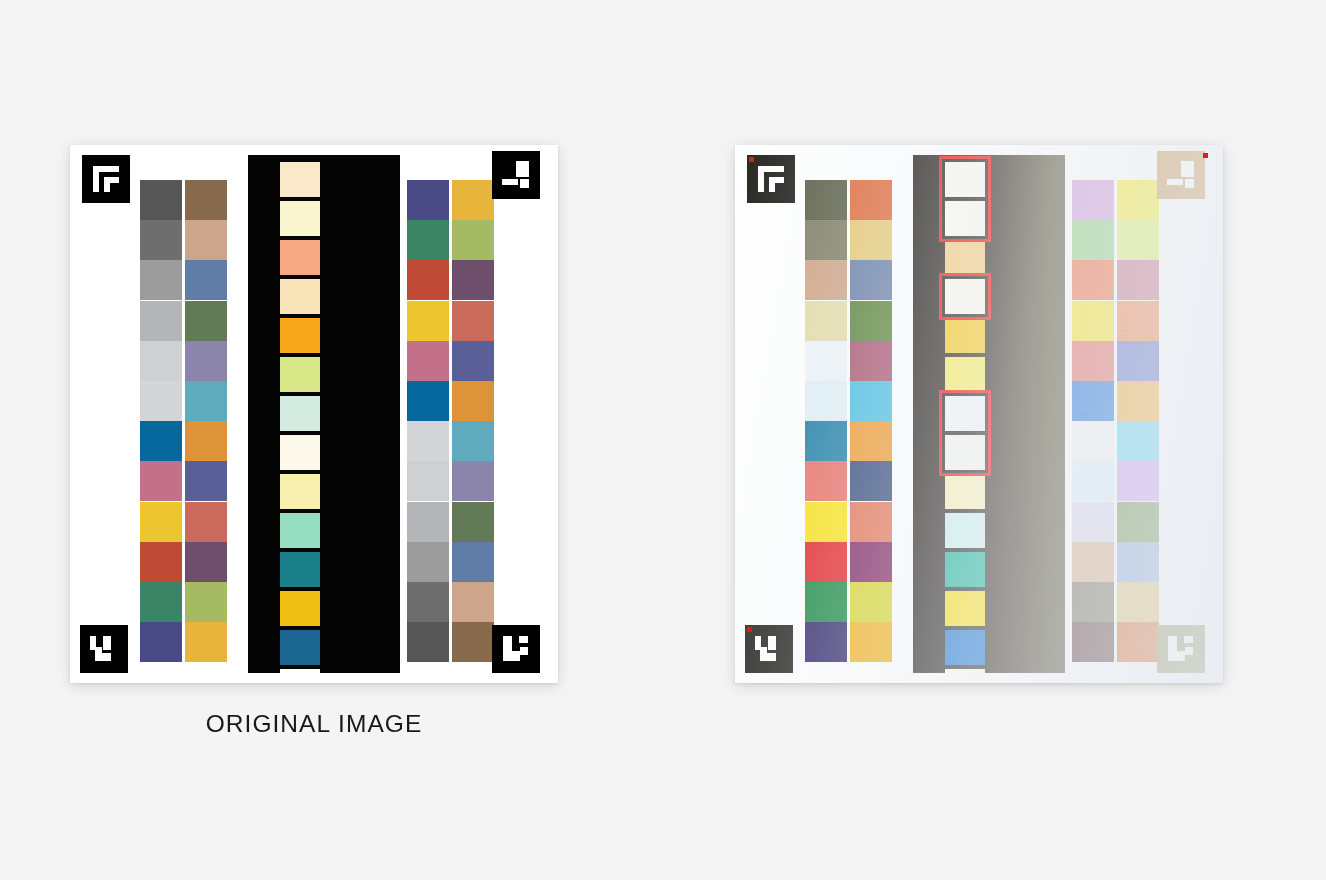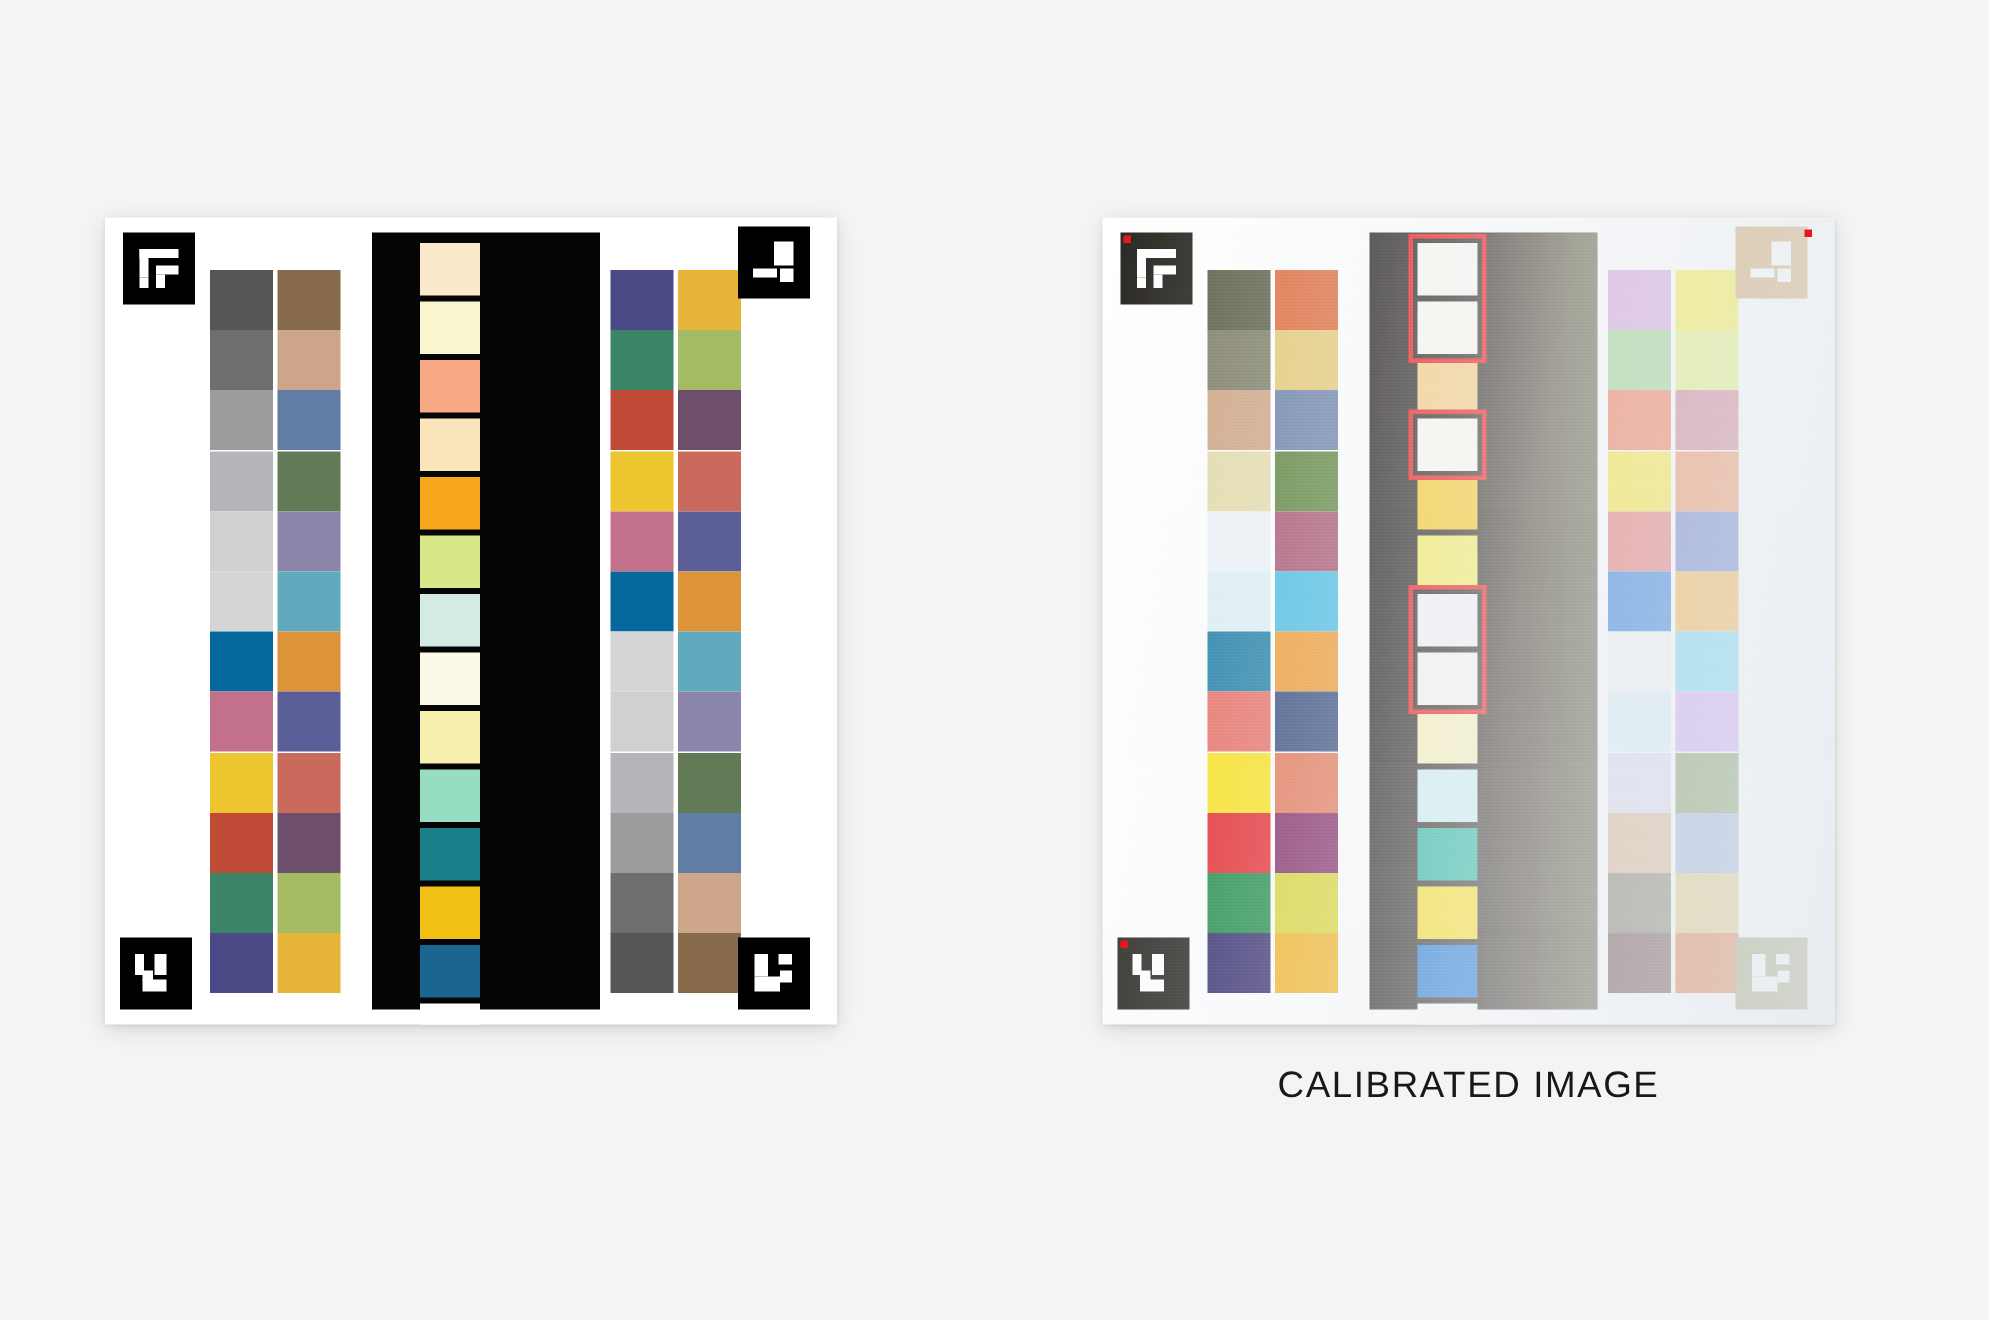--- a/index.html
+++ b/index.html
@@ -211,20 +211,21 @@
             <div class="blk" style="left: 15.36px; top: 27.84px; width: 15.84px; height: 8.64px;"></div>
           </div>
           <div class="marker" style="background: rgb(0, 0, 0); left: 422px; top: 480px;">
             <div class="blk" style="left: 10.56px; top: 10.56px; width: 9.6px; height: 15.36px;"></div>
             <div class="blk" style="left: 26.88px; top: 10.56px; width: 9.6px; height: 7.68px;"></div>
             <div class="blk" style="left: 10.56px; top: 26.4px; width: 17.76px; height: 10.08px;"></div>
             <div class="blk" style="left: 27.84px; top: 21.6px; width: 8.64px; height: 8.16px;"></div>
           </div>
         </div>
     </div>
+    <div class="caption">ORIGINAL IMAGE</div>
   </div>
 
   <div class="panel" id="panel-calibrated">
     <div class="card">
       <div class="card-inner" id="cal-inner">
           <div class="strip" style="left: 178px; top: 10px; width: 152px; height: 518px; background: rgb(21, 18, 15);">
             <div class="strip-tint"></div>
           </div>
           <div class="strip-patch" style="left: 210px; top: 17px; background: rgb(251, 250, 242);"></div>
           <div class="strip-patch" style="left: 210px; top: 56px; background: rgb(252, 250, 242);"></div>
@@ -315,16 +316,15 @@
             <div class="blk" style="left: 10.56px; top: 26.4px; width: 17.76px; height: 10.08px;"></div>
             <div class="blk" style="left: 27.84px; top: 21.6px; width: 8.64px; height: 8.16px;"></div>
           </div>
           <div class="cal-tint"></div>
           <div class="cal-grain"></div>
           <div class="red-dot" style="left: 14px; top: 12px;"></div>
           <div class="red-dot" style="left: 468px; top: 8px;"></div>
           <div class="red-dot" style="left: 12px; top: 482px;"></div>
         </div>
     </div>
-    <div class="caption">CALIBRATED IMAGE</div>
   </div>
 
 </div>
 
 </body></html>

